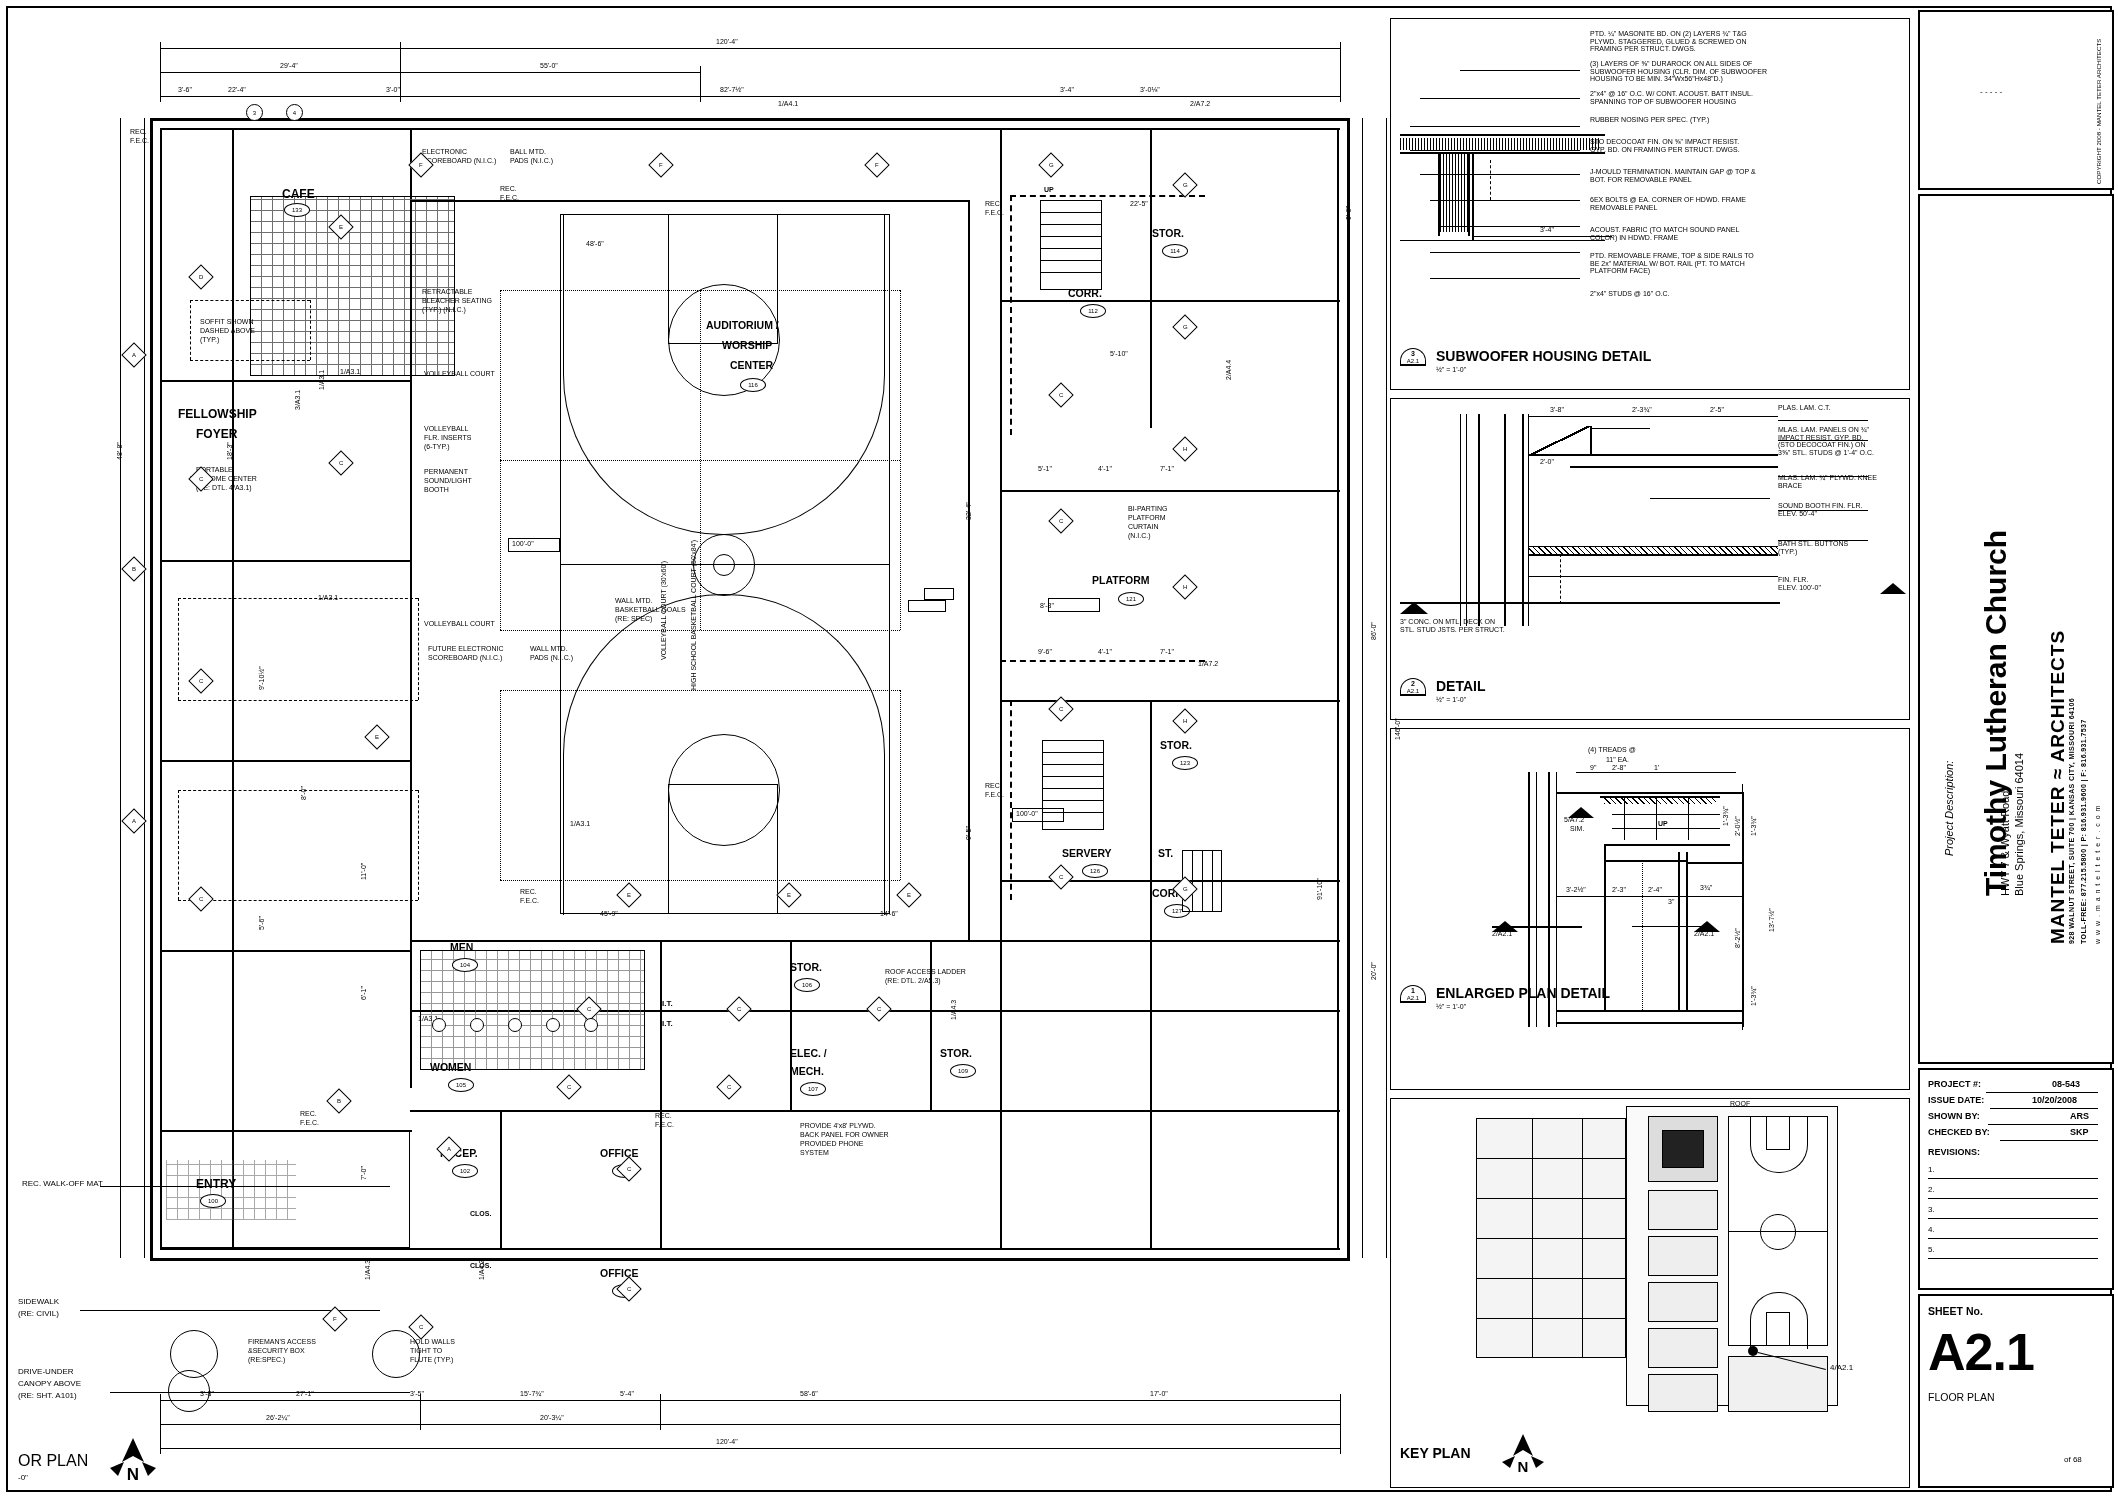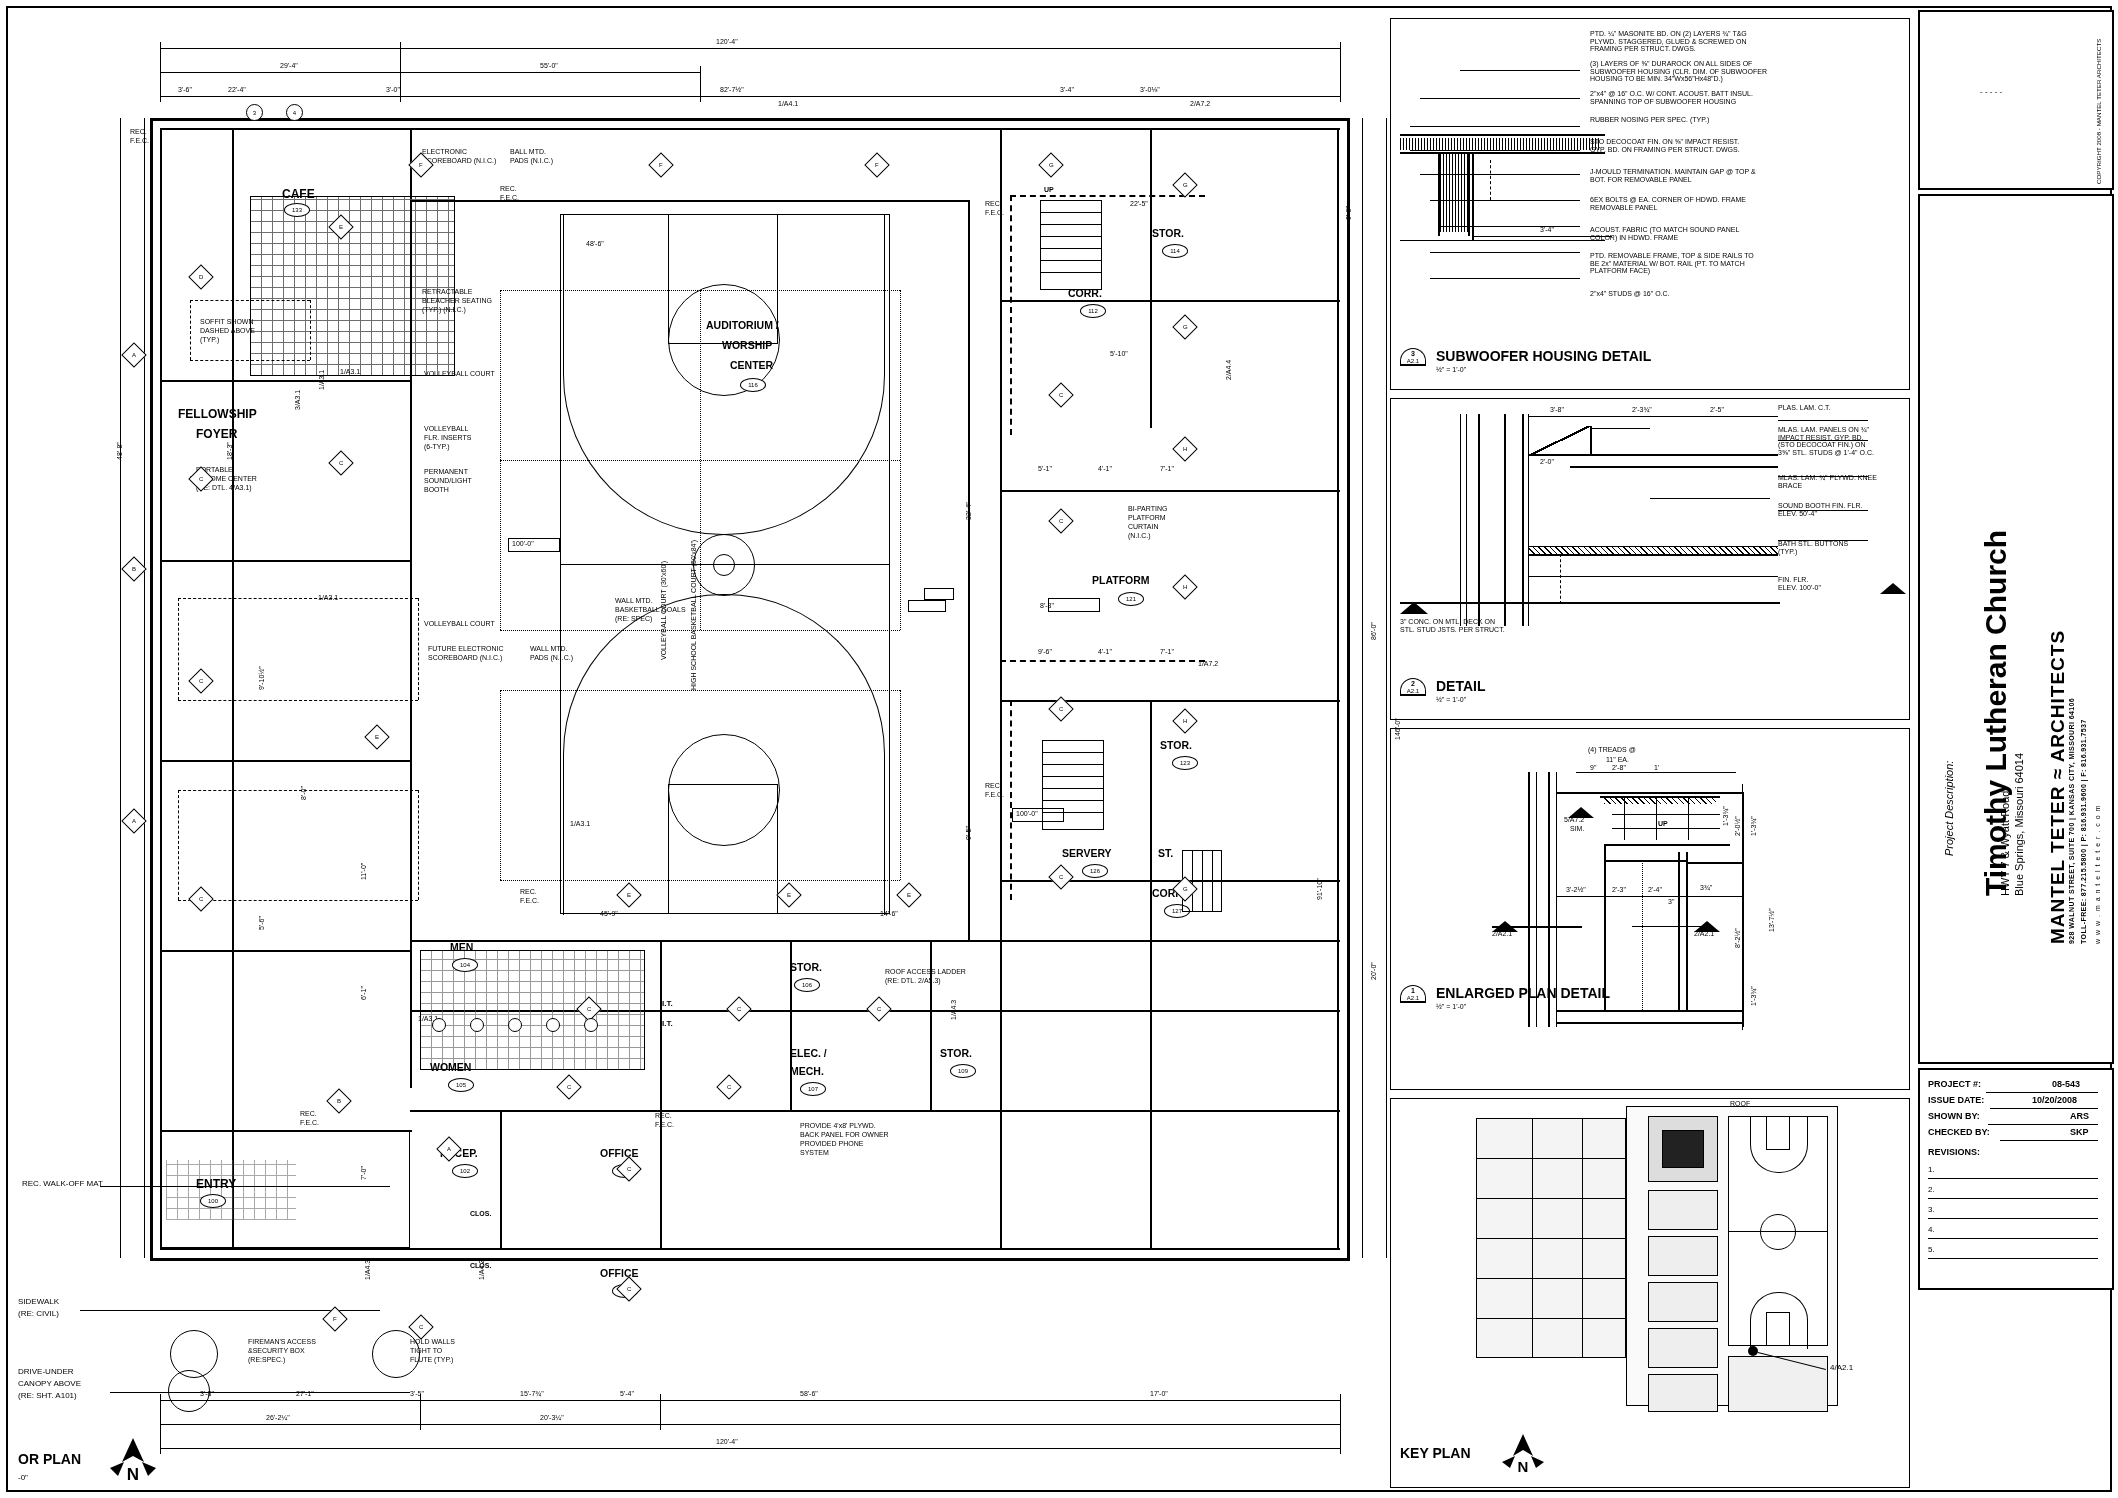--- a/index.html
+++ b/index.html
@@ -26,21 +26,21 @@
 
   .t{position:absolute;white-space:pre;line-height:1.08;
      font-family:"Liberation Sans", sans-serif;}
   .t6{font-size:6.2px;}
   .t7{font-size:7px;}
   .t8{font-size:8px;}
   .t9{font-size:9px;}
   .t10{font-size:10.5px;}
   .t12{font-size:12px;}
   .t14{font-size:14px;font-weight:bold;}
-  .t16{font-size:14px;font-weight:bold;}
+  .t16{font-size:16px;font-weight:normal;}
   .bd{font-weight:bold;}
   .rot90{transform-origin:0 0;transform:rotate(-90deg);}
 
   
   .circ{position:absolute;border:1px solid #000;border-radius:50%;
         display:flex;align-items:center;justify-content:center;
         font-size:6px;background:#fff;}
   .ell{position:absolute;border:1px solid #000;border-radius:50%;
        display:flex;align-items:center;justify-content:center;
        font-size:6px;background:#fff;}
@@ -916,15 +916,21 @@
       <div class="t t8" style="left:8px;top:116px;">2.</div>
       <div class="rule" style="left:8px;top:128px;width:170px;"></div>
       <div class="t t8" style="left:8px;top:136px;">3.</div>
       <div class="rule" style="left:8px;top:148px;width:170px;"></div>
       <div class="t t8" style="left:8px;top:156px;">4.</div>
       <div class="rule" style="left:8px;top:168px;width:170px;"></div>
       <div class="t t8" style="left:8px;top:176px;">5.</div>
       <div class="rule" style="left:8px;top:188px;width:170px;"></div>
     </div>
 
+    <div class="tbsec" style="left:0;top:1284px;width:196px;height:194px;">
+      <div class="t t10 bd" style="left:8px;top:10px;">SHEET No.</div>
+      <div class="t sheetno" style="left:8px;top:28px;">A2.1</div>
+      <div class="t t10" style="left:8px;top:96px;">FLOOR PLAN</div>
+      <div class="t t8" style="left:144px;top:160px;">of 68</div>
+    </div>
   </div>
 
 </div>
 
 </body></html>

